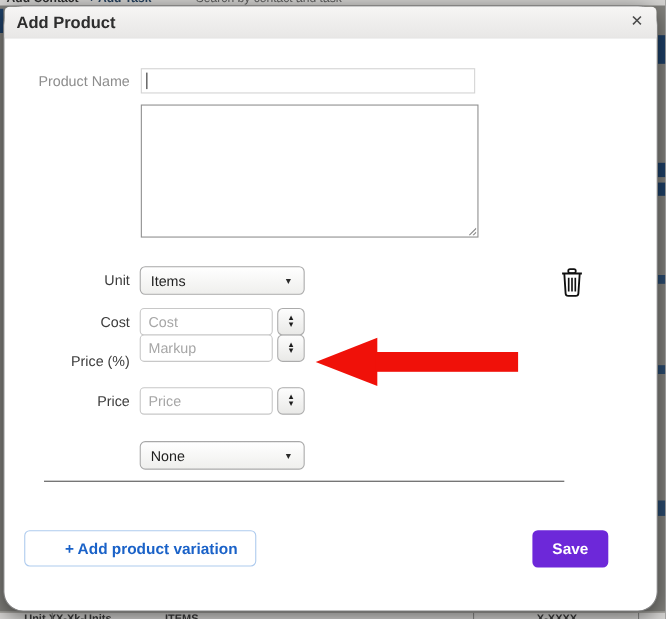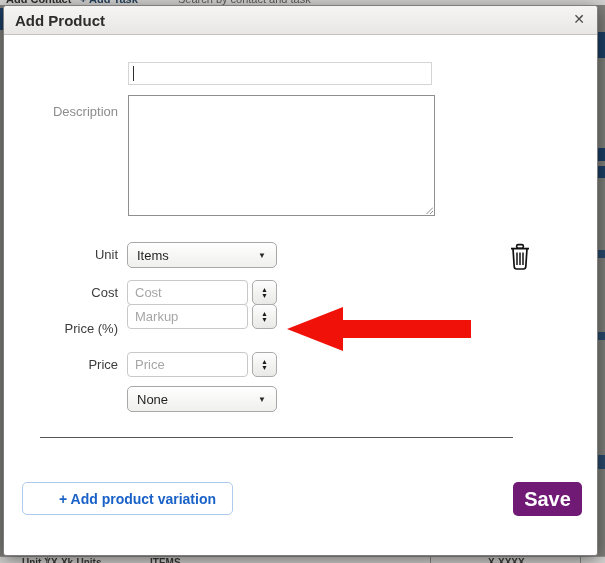--- a/index.html
+++ b/index.html
@@ -41,21 +41,21 @@
   .frag.fr1 { right:0; width:7px; top:32px;  height:26px; }
   .frag.fr2 { right:0; width:7px; top:148px; height:13px; }
   .frag.fr3 { right:0; width:7px; top:166px; height:12px; }
   .frag.fr4 { right:0; width:7px; top:250px; height:8px;  background:#2a4a6e; }
   .frag.fr5 { right:0; width:7px; top:332px; height:8px;  background:#2a4a6e; }
   .frag.fr6 { right:0; width:7px; top:455px; height:14px; background:#2a4a6e; }
 
   
   .modal {
     position:absolute; left:3px; top:5px; width:595px; height:551px;
-    background:#fff; border:1px solid #7e7e7e; border-radius:3px;
+    background:#fff; border:1px solid #7e7e7e; border-radius:18px;
     box-shadow:0 4px 18px rgba(0,0,0,0.5);
   }
   .modal-header {
     position:relative; height:29px;
     background:linear-gradient(#f6f5f4,#e8e7e6);
     border-bottom:1px solid #c3c2c1;
     border-radius:5px 5px 0 0;
   }
   .modal-title {
     position:absolute; left:11px; top:6px;
@@ -95,21 +95,21 @@
     position:absolute; left:123px; width:150px; height:26px;
     border:1px solid #a8a8a8; border-radius:5px;
     background:linear-gradient(#ffffff,#efefed);
     display:flex; align-items:center; padding-left:9px;
     font-size:13px; color:#1f1f1f; cursor:pointer;
   }
   .sel .arrow {
     position:absolute; right:10px; top:8px; font-size:8px; color:#2a2a2a;
   }
   .sel-unit { top:206px; }  .lbl-unit { top:206px; line-height:26px; }
-  .sel-tax  { top:350px; }  .lbl-tax  { top:354px; line-height:26px; }
+  .sel-tax  { top:365px; }  .lbl-tax  { top:354px; line-height:26px; }
 
   
   .num-inp {
     position:absolute; left:123px; width:121px; height:25px;
     border:1px solid #c8c8c8; border-radius:4px;
     font-size:13px; color:#222; padding:0 7px; outline:none;
     font-family:"Liberation Sans",sans-serif;
   }
   .num-inp::placeholder, .inp-pn::placeholder { color:#a6a6a6; opacity:1; }
   .stepper {
@@ -144,23 +144,23 @@
   
   .btn-variation {
     position:absolute; left:18px; top:446px; width:211px; height:33px;
     background:#fff; border:1px solid #aecbee; border-radius:5px;
     font-size:14px; font-weight:bold; color:#1a62c8;
     display:flex; align-items:center; justify-content:center; cursor:pointer;
     font-family:"Liberation Sans",sans-serif;
     padding-left:20px;
   }
   .btn-save {
-    position:absolute; left:509px; top:446px; width:69px; height:34px;
-    background:#701a75; border:none; border-radius:5px;
-    font-size:20px; font-weight:bold; color:#fff;
+    position:absolute; left:480px; top:446px; width:69px; height:34px;
+    background:#6d28d9; border:none; border-radius:5px;
+    font-size:14px; font-weight:bold; color:#fff;
     display:flex; align-items:center; justify-content:center; cursor:pointer;
     font-family:"Liberation Sans",sans-serif;
   }
 </style>
 </head>
 <body>
 
 <div class="screen">
 
   <div class="strip-top">
@@ -187,24 +187,24 @@
   <div class="frag fr6"></div>
 
   <div class="modal">
     <div class="modal-header">
       <div class="modal-title">Add Product</div>
       <div class="close-btn">✕</div>
     </div>
 
     <div class="modal-body">
 
+      <div class="lbl lbl-light lbl-pn">Product Name</div>
       <input class="inp-pn" type="text" value="" style="">
       <div class="caret"></div>
 
-      <div class="lbl lbl-light lbl-desc">Description</div>
       <textarea class="ta-desc" style=""></textarea>
       <svg class="resize-handle" viewBox="0 0 10 10">
         <path d="M3.5 10 L10 3.5 M7 10 L10 7" stroke="#8a8a8a" stroke-width="1" fill="none"></path>
       </svg>
 
       <div class="lbl lbl-dark lbl-unit">Unit</div>
       <div class="sel sel-unit">
         <span>Items</span>
         <span class="arrow">▼</span>
       </div>

